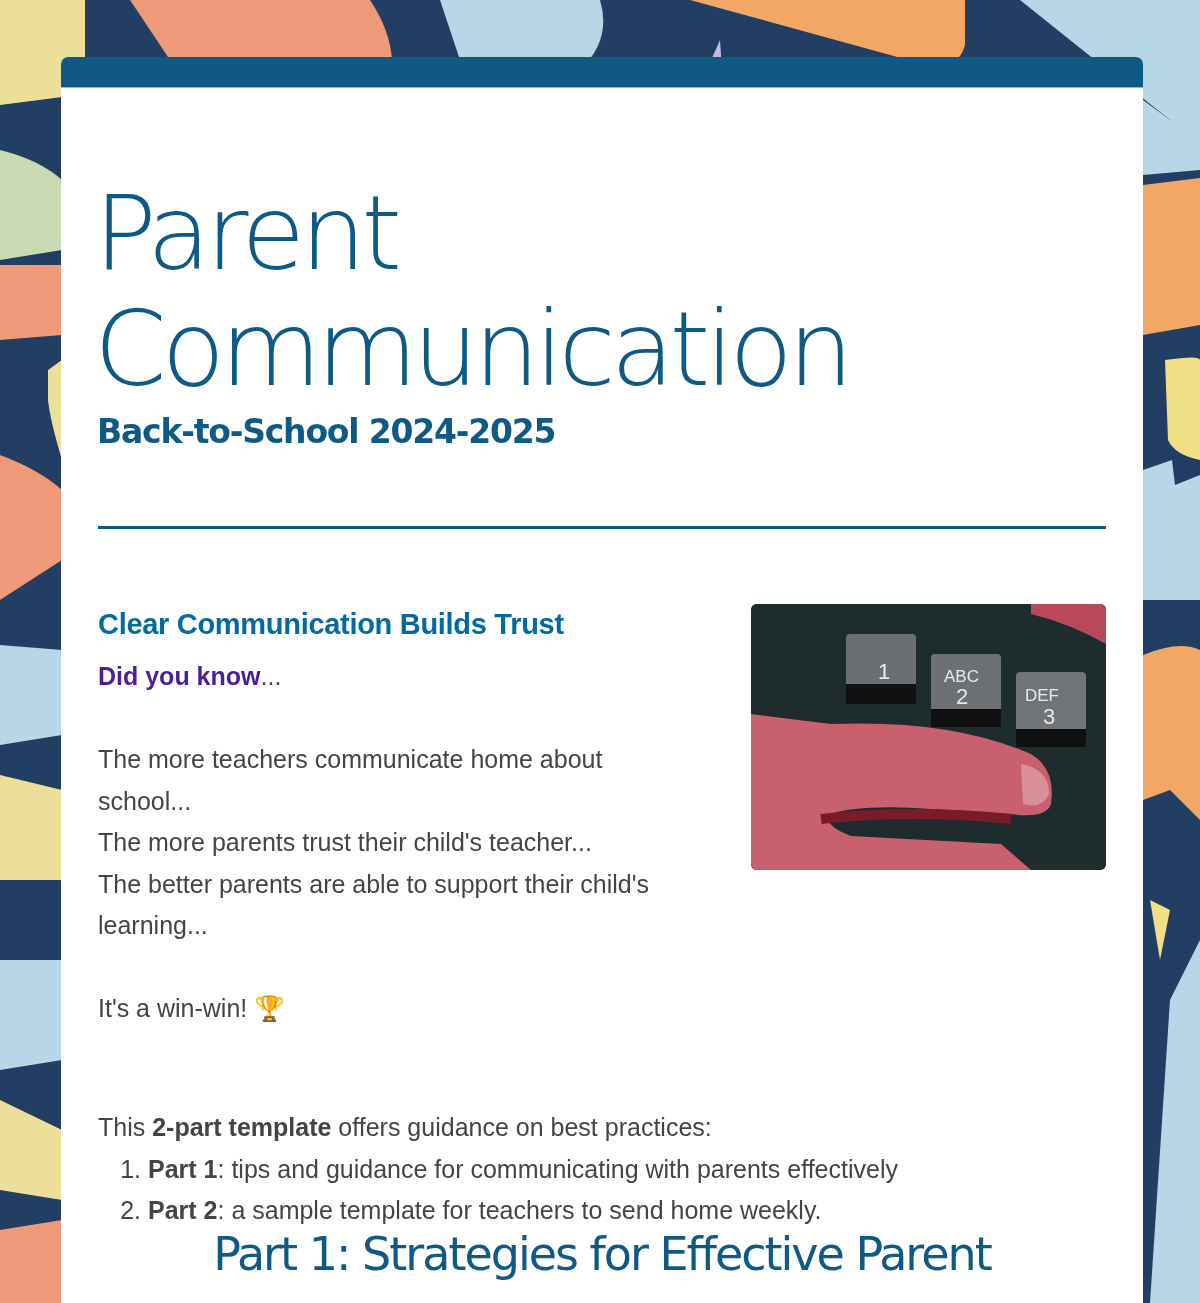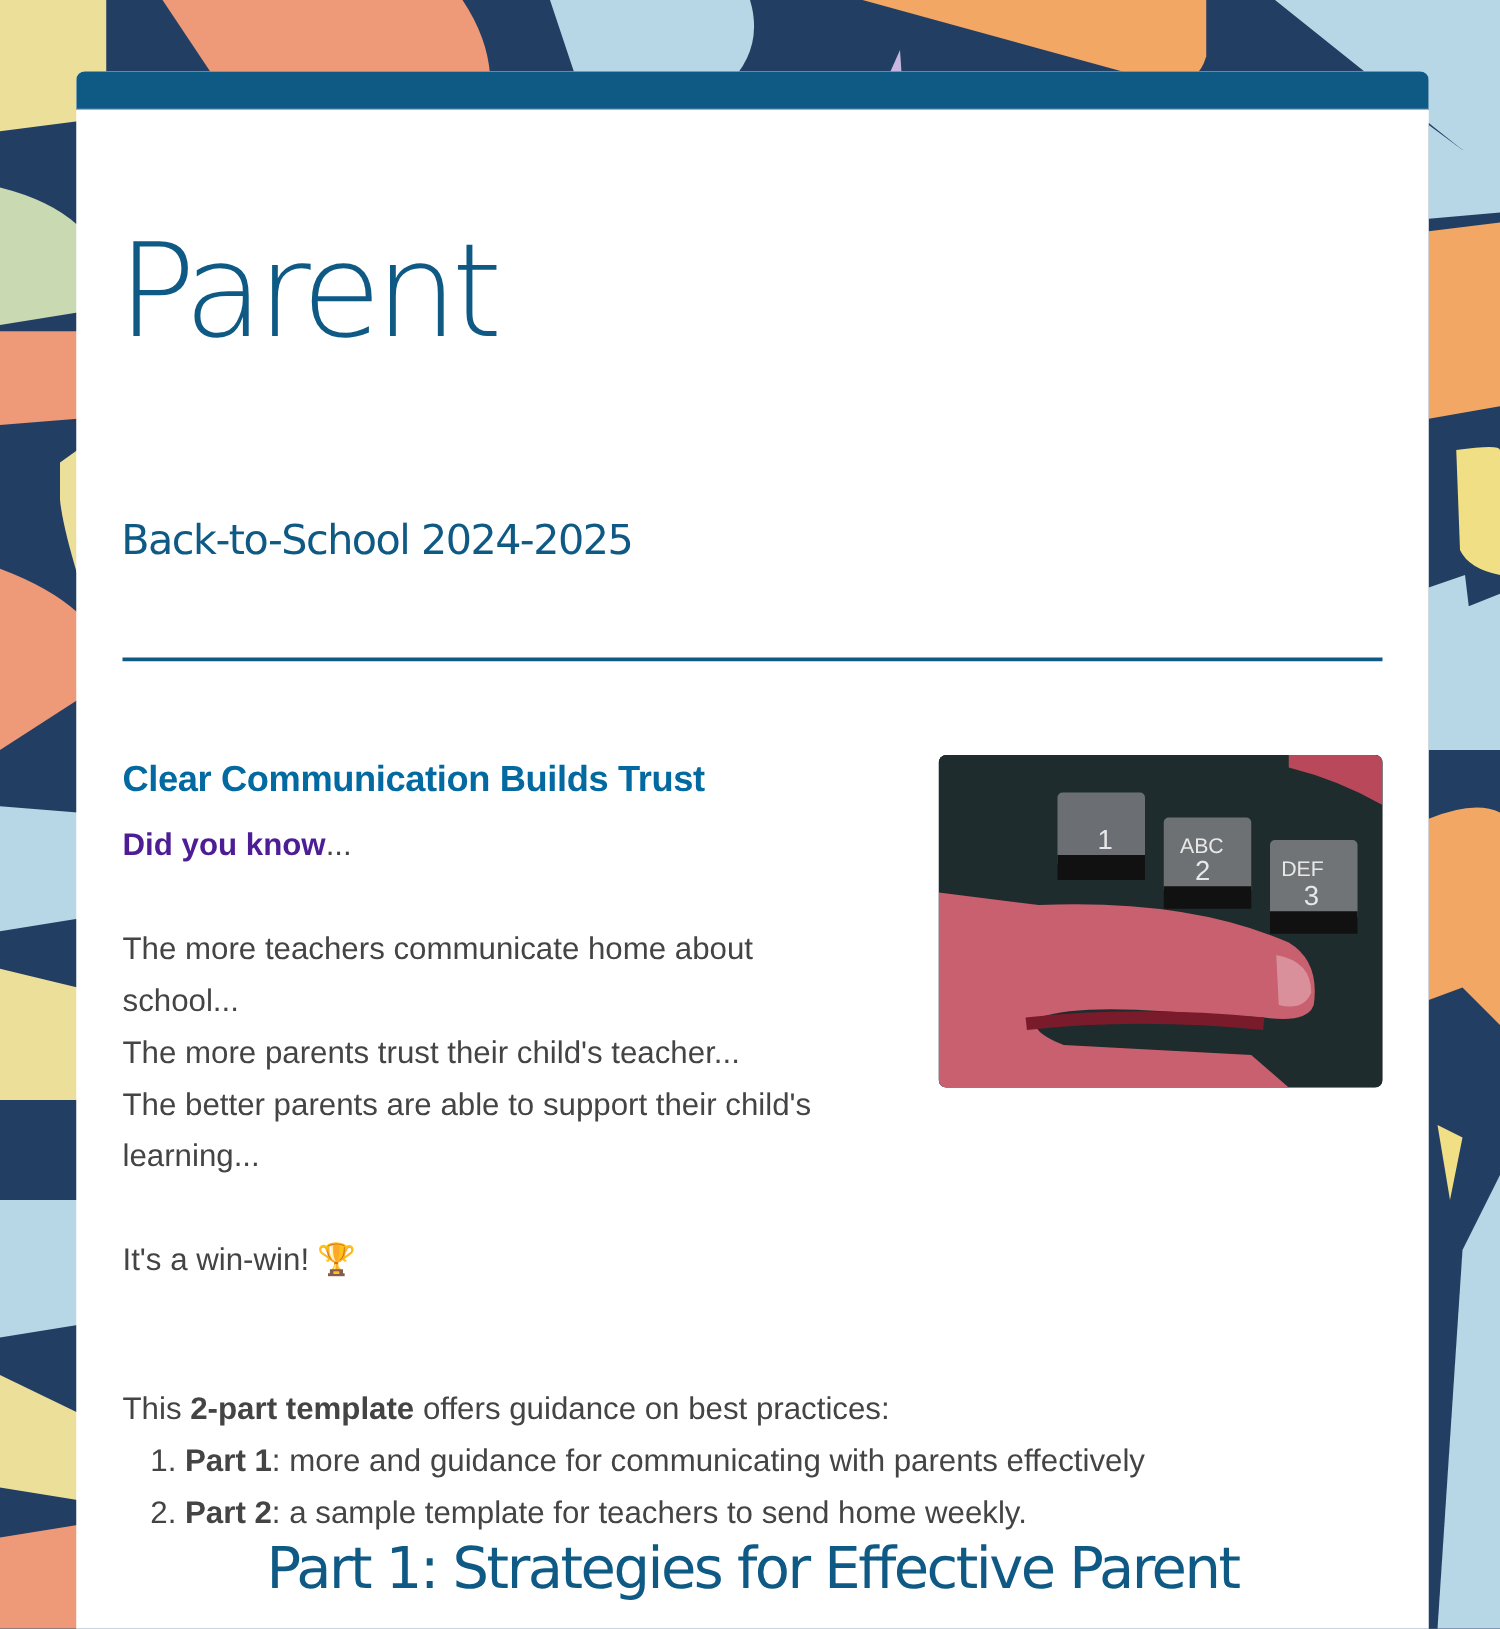--- a/index.html
+++ b/index.html
@@ -17,21 +17,21 @@
     .card-bar { height:30px; background:#0f5a85; border-bottom:1px solid #8fb8d2; }
     .title {
       position:absolute; left:33px; top:118px;
       font-family:"DejaVu Sans", sans-serif; font-weight:200;
       color:#0f5a85; font-size:104px; line-height:116px; letter-spacing:-5px;
       margin:0;
     }
     .title span { display:block; }
     .subtitle {
       position:absolute; left:36px; top:355px;
-      font-family:"DejaVu Sans", sans-serif; font-weight:400;
+      font-family:"DejaVu Sans", sans-serif; font-weight:700;
       color:#0f5a85; font-size:33px; letter-spacing:-1.2px;
     }
     .divider {
       position:absolute; left:37px; top:469px; width:1008px; height:3px;
       background:#0f5a85;
     }
     .content {
       position:absolute; left:37px; top:545px; width:640px;
       color:#444444; font-size:25px; line-height:41.5px;
     }
@@ -83,40 +83,41 @@
     <path d="M1150 900 L1170 910 L1160 960 Z" fill="#f1df86"></path>
     <path d="M1170 1000 L1200 940 L1200 1303 L1150 1303 Z" fill="#b7d6e6"></path>
   </svg>
 </div>
 
 <div class="card">
   <div class="card-bar"></div>
 
   <h1 class="title">
     <span>Parent</span>
+    <span>Communication</span>
   </h1>
   <div class="subtitle">Back-to-School 2024-2025</div>
 
   <div class="divider"></div>
 
   <div class="content">
     <h2>Clear Communication Builds Trust</h2>
     <p><b>Did you know</b><span>...</span></p>
     <div class="blank"></div>
     <p style="width:570px">The more teachers communicate home about school...</p>
     <p>The more parents trust their child's teacher...</p>
     <p style="width:620px">The better parents are able to support their child's learning...</p>
     <div class="blank"></div>
     <p><span>It's a win-win! </span><span style="color:#c8921a">🏆</span></p>
   </div>
 
   <div class="list">
     <p style="margin:0"><span>This </span><b>2-part template</b><span> offers guidance on best practices:</span></p>
     <ol>
-      <li><b>Part 1</b><span>: more and guidance for communicating with parents effectively</span></li>
+      <li><b>Part 1</b><span>: tips and guidance for communicating with parents effectively</span></li>
       <li><b>Part 2</b><span>: a sample template for teachers to send home weekly.</span></li>
     </ol>
   </div>
 
   <div class="gif">
     <svg width="355" height="266" viewBox="0 0 355 266">
       <rect width="355" height="266" fill="#1e2c2e"></rect>
       <path d="M280 0 L355 0 L355 40 Q320 20 280 10 Z" fill="#b8485a"></path>
 
       <g>

